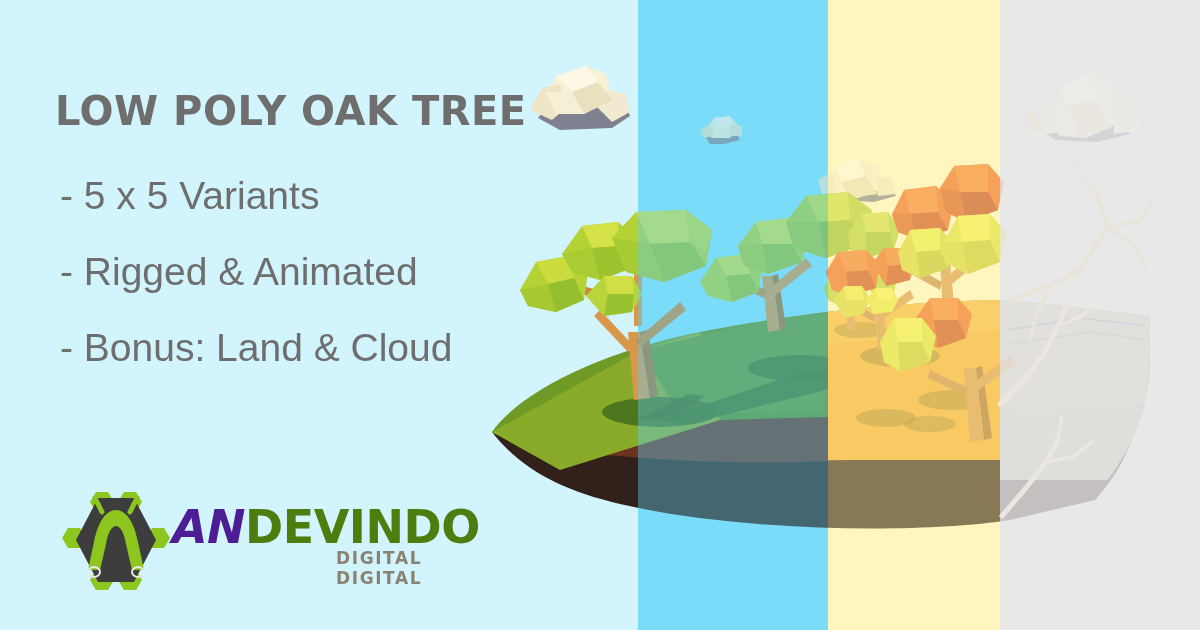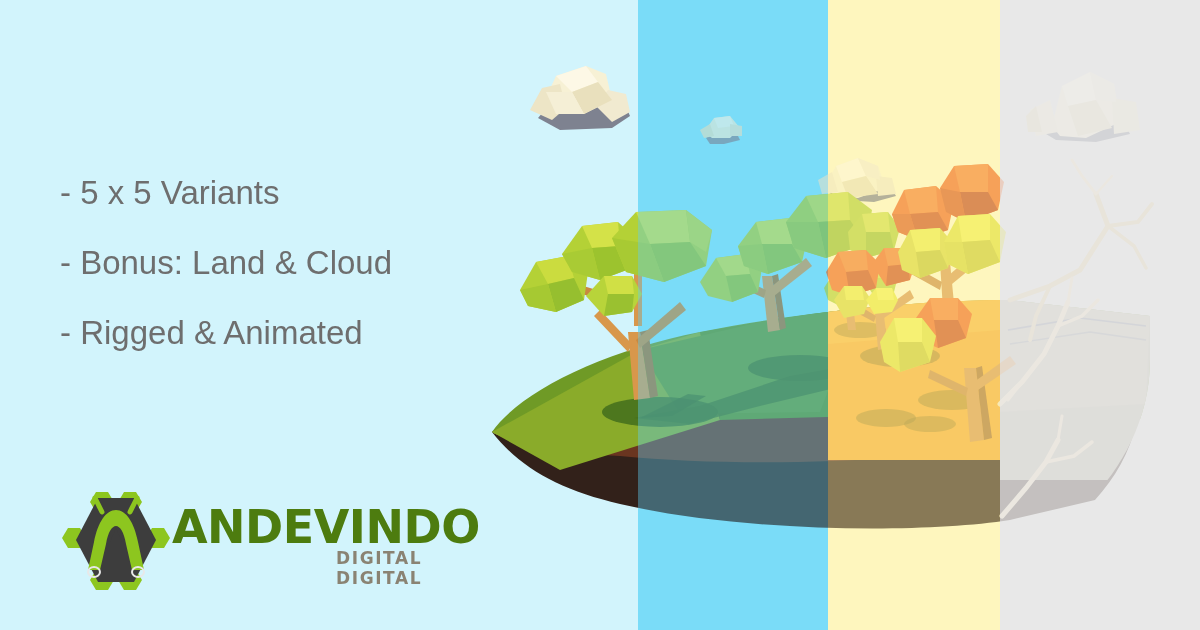--- a/index.html
+++ b/index.html
@@ -33,21 +33,21 @@
   #text-panel { position:absolute; left:0; top:0; width:560px; height:630px; }
 
   #page-title {
     position:absolute; left:55px; top:88px;
     font-size:40px; font-weight:bold; letter-spacing:.5px;
     color:#6e6e6e;
     font-family:"DejaVu Sans", sans-serif;
   }
   #feature-list { position:absolute; left:60px; top:176px; }
   .feature-item {
-    font-size:33px; color:#6e6e6e; line-height:1;
+    font-size:39px; color:#6e6e6e; line-height:1;
     margin-bottom:37px; white-space:nowrap;
     font-family:"Liberation Sans", sans-serif;
   }
 
   
   #logo { position:absolute; left:62px; top:488px; width:400px; height:106px; }
   #logo-mark { position:absolute; left:0; top:0; width:108px; height:106px; }
   #logo-mark svg { display:block; }
   #logo-wordmark {
     position:absolute; left:110px; top:16px;
@@ -323,25 +323,26 @@
     </g>
   </svg>
   </div>
 
   <div class="tint" id="tint-summer"></div>
   <div class="tint" id="tint-autumn"></div>
   <div class="tint" id="tint-winter"></div>
 
   <div id="text-panel">
 
+    <div id="page-title" style="color: rgb(110, 110, 110);">LOW POLY OAK TREE</div>
 
     <div id="feature-list">
       <div class="feature-item" style="color: rgb(110, 110, 110);">- 5 x 5 Variants</div>
+      <div class="feature-item" style="color: rgb(110, 110, 110);">- Rigged &amp; Animated</div>
       <div class="feature-item" style="color: rgb(110, 110, 110);">- Bonus: Land &amp; Cloud</div>
-      <div class="feature-item" style="color: rgb(110, 110, 110);">- Rigged &amp; Animated</div>
     </div>
 
     <div id="logo">
       <div id="logo-mark">
         <svg viewBox="0 0 108 106" width="108" height="106" xmlns="http://www.w3.org/2000/svg">
 
           <polygon points="34,4 46,4 52,14 46,24 34,24 28,14" fill="#8dc61f"></polygon>
           <polygon points="62,4 74,4 80,14 74,24 62,24 56,14" fill="#8dc61f"></polygon>
           <polygon points="6,40 18,40 24,50 18,60 6,60 0,50" fill="#8dc61f"></polygon>
           <polygon points="90,40 102,40 108,50 102,60 90,60 84,50" fill="#8dc61f"></polygon>
@@ -354,17 +355,17 @@
                    C50,38 46,44 44,56 L38,82 L26,82 L32,54 C36,34 44,22 54,22 Z" fill="#8dc61f"></path>
           <polygon points="48,54 60,54 54,40" fill="#3d3d3d"></polygon>
 
           <path d="M40,24 L33,10" stroke="#8dc61f" stroke-width="5" stroke-linecap="round" fill="none"></path>
           <path d="M68,24 L75,10" stroke="#8dc61f" stroke-width="5" stroke-linecap="round" fill="none"></path>
 
           <ellipse cx="32" cy="84" rx="6" ry="5" fill="none" stroke="#e8e8e8" stroke-width="2"></ellipse>
           <ellipse cx="76" cy="84" rx="6" ry="5" fill="none" stroke="#e8e8e8" stroke-width="2"></ellipse>
         </svg>
       </div>
-      <div id="logo-wordmark"><span class="wm-green" style="color: #4d7c0f;">AN</span><span class="wm-dark" style="color: #4d7c0f;">DEV</span><span class="wm-green" style="color: #4d7c0f;">INDO</span></div>
+      <div id="logo-wordmark"><span class="wm-green" style="color: #4c1d95; font-style: italic;">AN</span><span class="wm-dark" style="color: #4d7c0f;">DEV</span><span class="wm-green" style="color: #4d7c0f;">INDO</span></div>
       <div id="logo-tagline" style="color: rgb(138, 131, 115);">DIGITAL DIGITAL</div>
     </div>
   </div>
 </div>
 
 </body></html>

